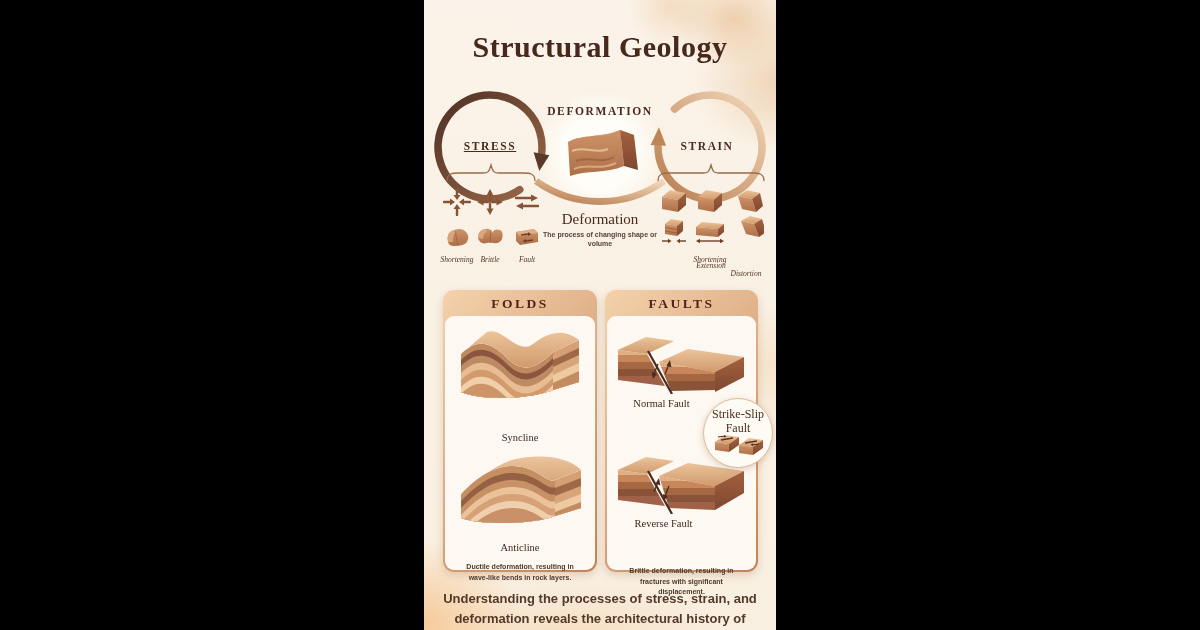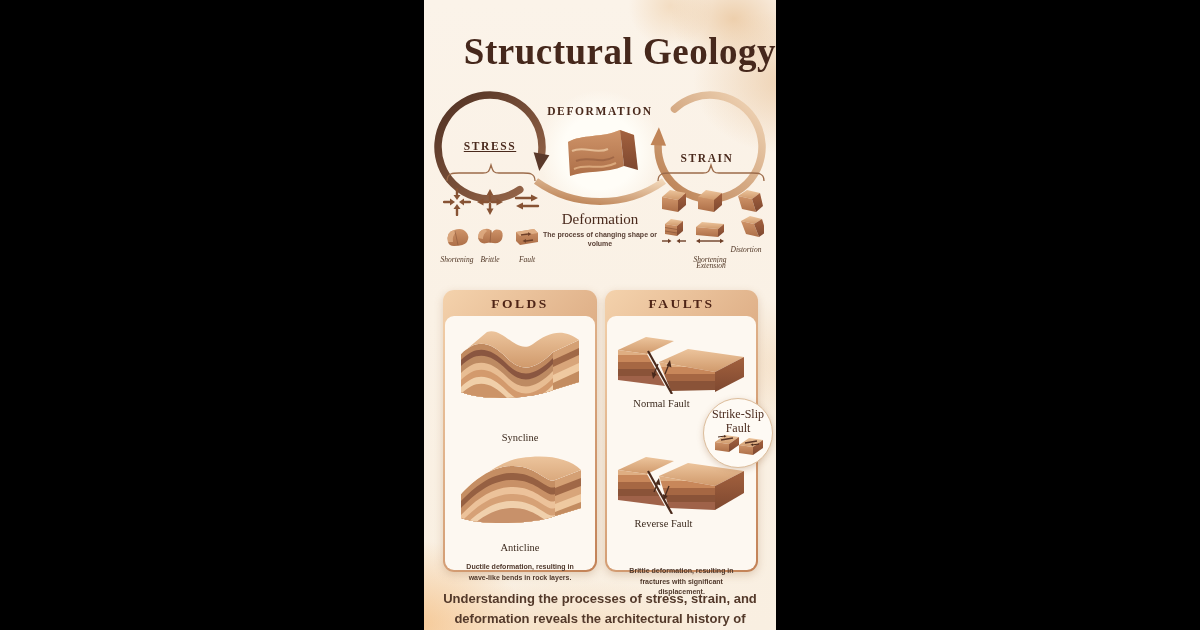--- a/index.html
+++ b/index.html
@@ -8,21 +8,21 @@
   .poster{position:absolute;left:424px;top:0;width:352px;height:630px;overflow:hidden;
     background:
       radial-gradient(90px 70px at 88% 3%, rgba(233,195,152,.75), rgba(233,195,152,0) 70%),
       radial-gradient(130px 100px at 103% 13%, rgba(228,184,136,.55), rgba(228,184,136,0) 72%),
       radial-gradient(60px 60px at 70% 1%, rgba(238,206,168,.6), rgba(238,206,168,0) 70%),
       radial-gradient(150px 115px at -2% 99%, rgba(244,185,120,.7), rgba(244,185,120,0) 72%),
       radial-gradient(210px 85px at 42% 102%, rgba(243,205,160,.55), rgba(243,205,160,0) 75%),
       radial-gradient(110px 90px at 102% 58%, rgba(241,211,176,.5), rgba(241,211,176,0) 72%),
       linear-gradient(#fbf3e9,#f9efe1);}
   .abs{position:absolute;}
-  .title{left:0;top:30px;width:100%;text-align:right;font-size:37px;font-weight:600;
+  .title{left:0;top:30px;width:100%;text-align:center;font-size:30px;font-weight:600;
          color:#46281c;letter-spacing:.5px;}
   .cyc-label{font-size:11.5px;letter-spacing:1.6px;color:#4a2a1d;font-weight:600;text-align:center;}
   .def-heading{left:106px;top:211px;width:140px;text-align:center;font-size:15px;color:#4a2a1d;}
   .def-caption{left:118px;top:230px;width:116px;text-align:center;
       font-family:"Liberation Sans",sans-serif;font-size:7px;font-weight:700;color:#5a4136;line-height:1.35;}
   .ital-label{font-size:7.5px;font-style:italic;color:#4f3524;text-align:center;}
   .card{position:absolute;top:290px;height:282px;border-radius:11px;
         background:linear-gradient(135deg,#f4d2ac,#c28156);
         box-shadow:0 3px 9px rgba(160,110,70,.28);}
   .card-header{position:absolute;top:0;left:0;width:100%;height:27px;line-height:27px;
@@ -94,21 +94,21 @@
     <path d="M6,24 C20,16 40,20 58,12 L62,48 C44,56 24,52 8,58 Z" fill="url(#gFront)"></path>
     <path d="M58,12 L72,17 L76,52 L62,48 Z" fill="url(#gSide)"></path>
     <path d="M10,33 C22,27 34,37 46,31" fill="none" stroke="#e9c49e" stroke-width="2" opacity=".85"></path>
     <path d="M14,43 C26,37 38,47 52,39" fill="none" stroke="#9a6242" stroke-width="2" opacity=".8"></path>
     <path d="M12,51 C26,45 38,53 54,45" fill="none" stroke="#e3b astre" stroke-width="0"></path>
     <path d="M12,51 C26,45 38,53 54,45" fill="none" stroke="#e0b185" stroke-width="2" opacity=".85"></path>
   </svg>
 
   <div class="abs cyc-label" style="left:16px;top:140px;width:100px;text-decoration:underline;">STRESS</div>
   <div class="abs cyc-label" style="left:116px;top:105px;width:120px;">DEFORMATION</div>
-  <div class="abs cyc-label" style="left:233px;top:152px;width:100px;">STRAIN</div>
+  <div class="abs cyc-label" style="left:233px;top:140px;width:100px;">STRAIN</div>
 
   <div class="abs def-heading">Deformation</div>
   <div class="abs def-caption">The process of changing shape or volume</div>
 
   <svg class="abs" style="left:21px;top:162px;" width="92" height="20" viewBox="0 0 92 20">
     <path d="M2,19 C2,11 8,11 14,11 L38,11 C43,11 44,10 46,3 C48,10 49,11 54,11 L78,11 C84,11 90,11 90,19" fill="none" stroke="#9c6b4a" stroke-width="1.3"></path>
   </svg>
 
   <svg class="abs" style="left:19px;top:188px;" width="28" height="28" viewBox="0 0 28 28">
     <g stroke="#875334" stroke-width="2.4" fill="#875334" stroke-linecap="round">
@@ -211,21 +211,21 @@
     </g>
   </svg>
   <svg class="abs" style="left:306px;top:212px;" width="34" height="34" viewBox="0 0 34 34">
     <path d="M11,9 L20,4 L32,7 L24,12 Z" fill="url(#gTop)"></path>
     <path d="M11,9 L24,12 L29,25 L16,22 Z" fill="url(#gFront)"></path>
     <path d="M24,12 L32,7 L36,20 L29,25 Z" fill="url(#gSide)"></path>
   </svg>
 
   <div class="abs ital-label" style="left:228px;top:255px;width:44px;margin-left:36px;">Shortening</div>
   <div class="abs ital-label" style="left:266px;top:255px;width:42px;margin-top:6px;">Extension</div>
-  <div class="abs ital-label" style="left:301px;top:245px;width:42px;">Distortion</div>
+  <div class="abs ital-label" style="left:301px;top:269px;width:42px;">Distortion</div>
 
   <div class="card" style="left:19px;width:154px;">
     <div class="card-header">FOLDS</div>
     <div class="card-body">
 
       <svg class="abs" style="left:10px;top:12px;" width="130" height="76" viewBox="0 0 130 76">
         <defs>
           <clipPath id="clipSynF">
               <path d="M6,26 C22,10 36,14 52,30 C68,46 82,40 98,24 L98,62 C80,70 30,74 6,64 Z"></path>
             </clipPath>

